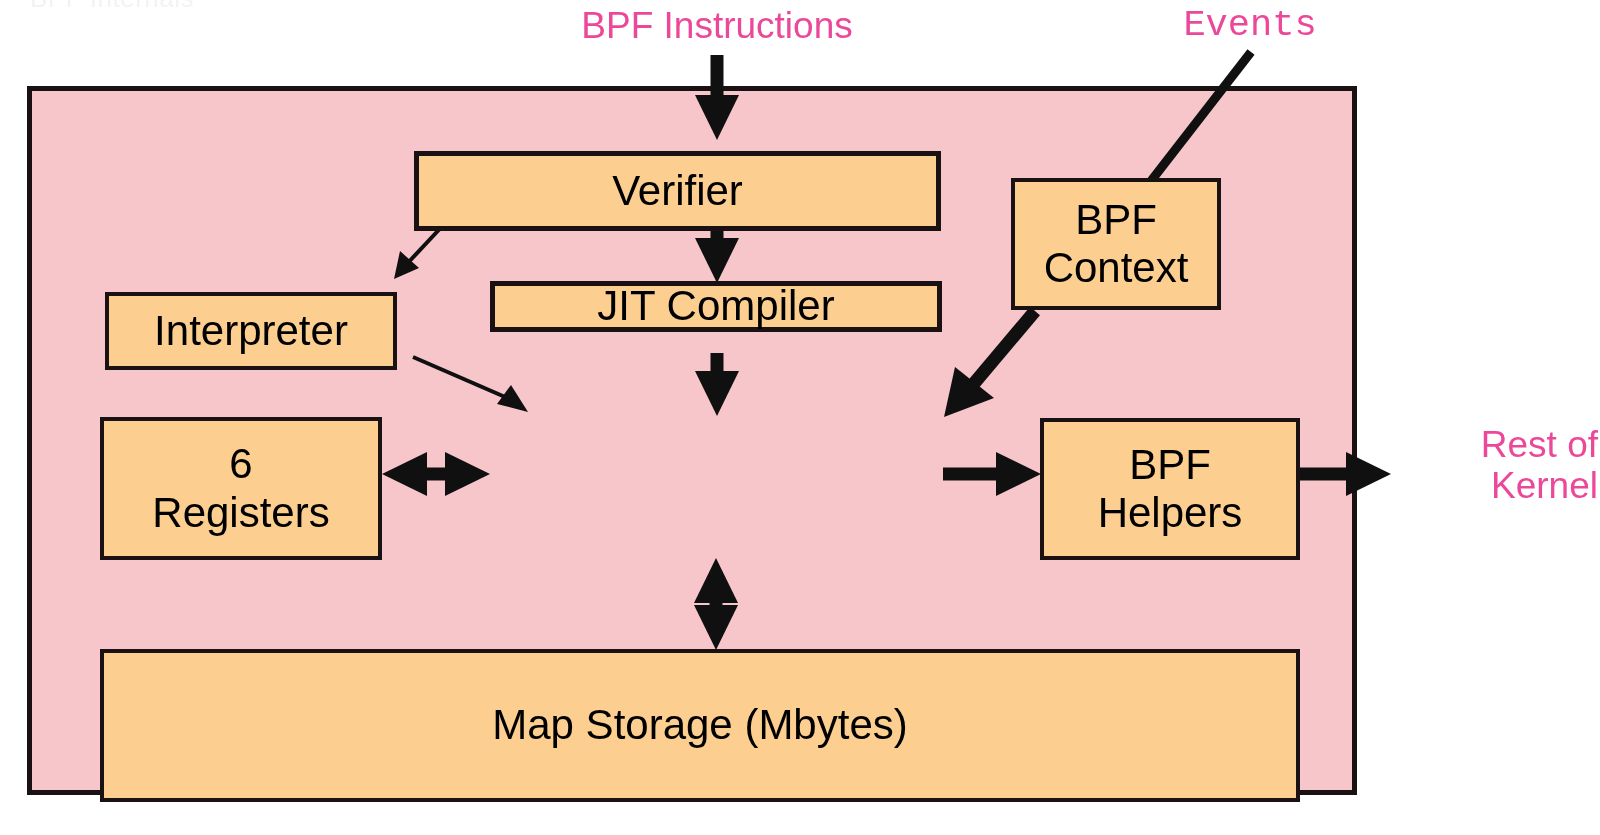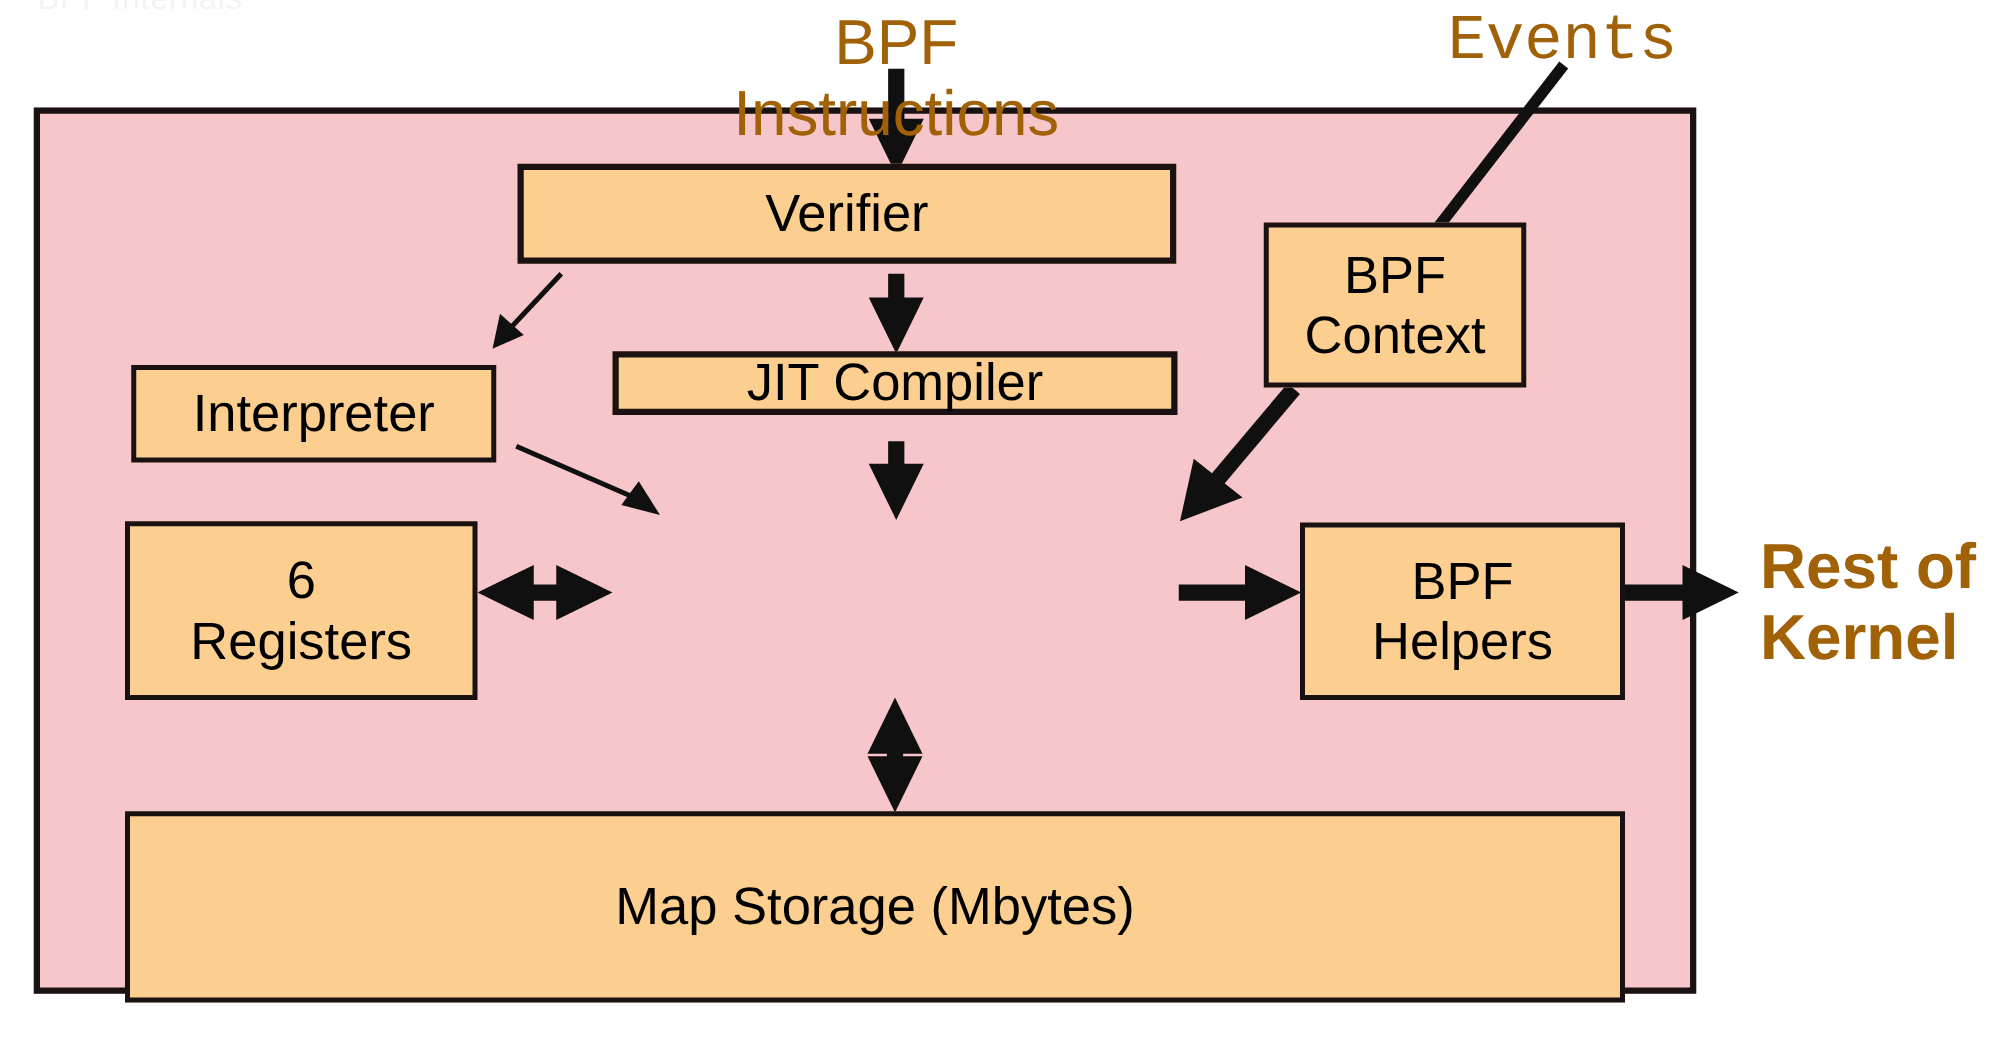--- a/index.html
+++ b/index.html
@@ -35,28 +35,28 @@
     color:#000;
     white-space:pre-line;
     z-index:3;
   }
   .node.thin{border-width:4px;text-align:center;}
   .node.exec{background:#F6B283;border-width:5px;}
 
   
   .label{
     position:absolute;
-    font-size:51px;
+    font-size:37px;
     line-height:1.12;
-    color:#a16207;
+    color:#ec4899;
     white-space:pre-line;
     z-index:4;
   }
   .label.center{text-align:center;}
-  .label.left{text-align:left;font-weight:bold;}
+  .label.left{text-align:right;}
 
   
   .ghost-title{
     position:absolute;
     left:30px;top:-17px;
     font-size:26px;
     color:#f3f3f3;
     letter-spacing:.5px;
     z-index:1;
     white-space:nowrap;
@@ -141,21 +141,21 @@
     </g>
   </svg>
 
   <div class="label center" style="left:542px;top:5px;width:350px;">BPF Instructions</div>
 
   <div class="label center" style="left:1150px;top:5px;width:200px;font-family:Liberation Mono, monospace;">Events</div>
 
   <div class="label left" style="left:1408px;top:424px;width:190px;">Rest of
 Kernel</div>
 
-  <div class="node" style="left:414px;top:131px;width:527px;height:80px;">Verifier</div>
+  <div class="node" style="left:414px;top:151px;width:527px;height:80px;">Verifier</div>
 
   <div class="node thin" style="left:105px;top:292px;width:292px;height:78px;">Interpreter</div>
 
   <div class="node" style="left:490px;top:281px;width:452px;height:51px;">JIT Compiler</div>
 
   <div class="node thin" style="left:1011px;top:178px;width:210px;height:132px;">BPF
 Context</div>
 
   <div class="node thin" style="left:100px;top:417px;width:282px;height:143px;">6
 Registers</div>

